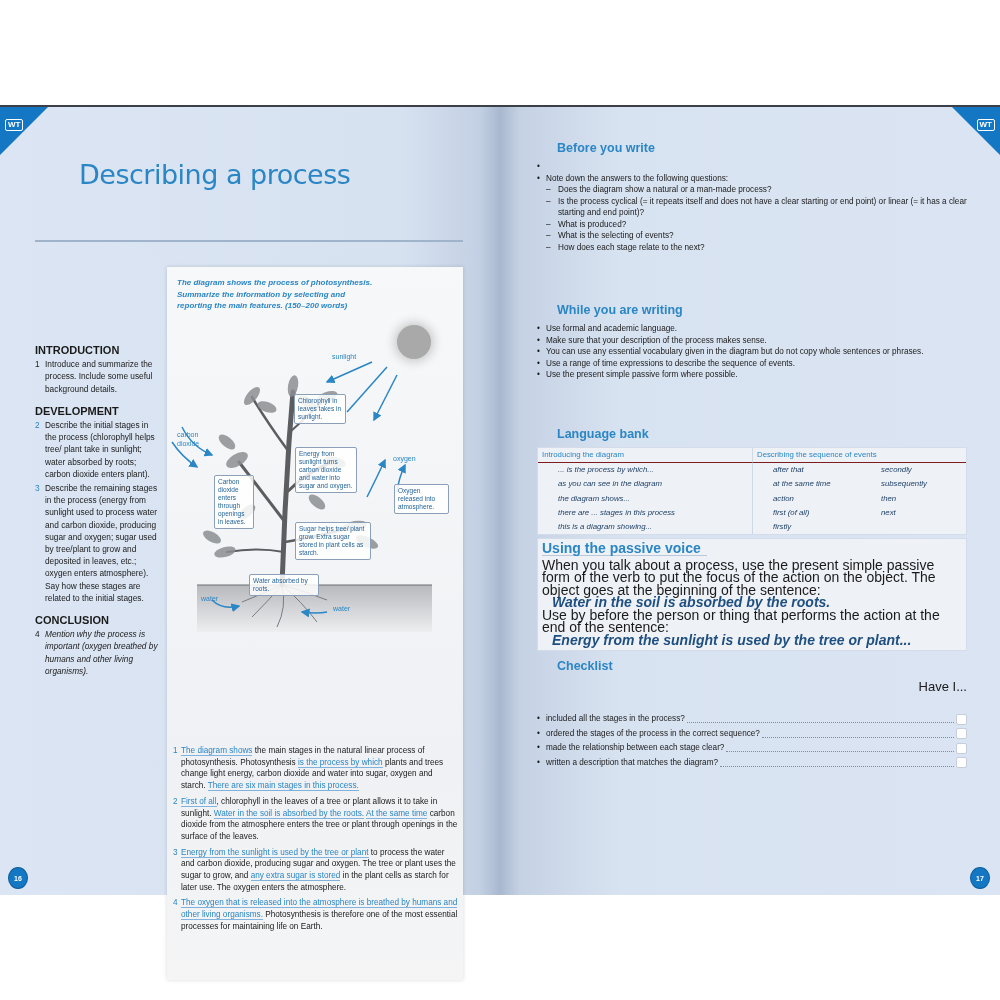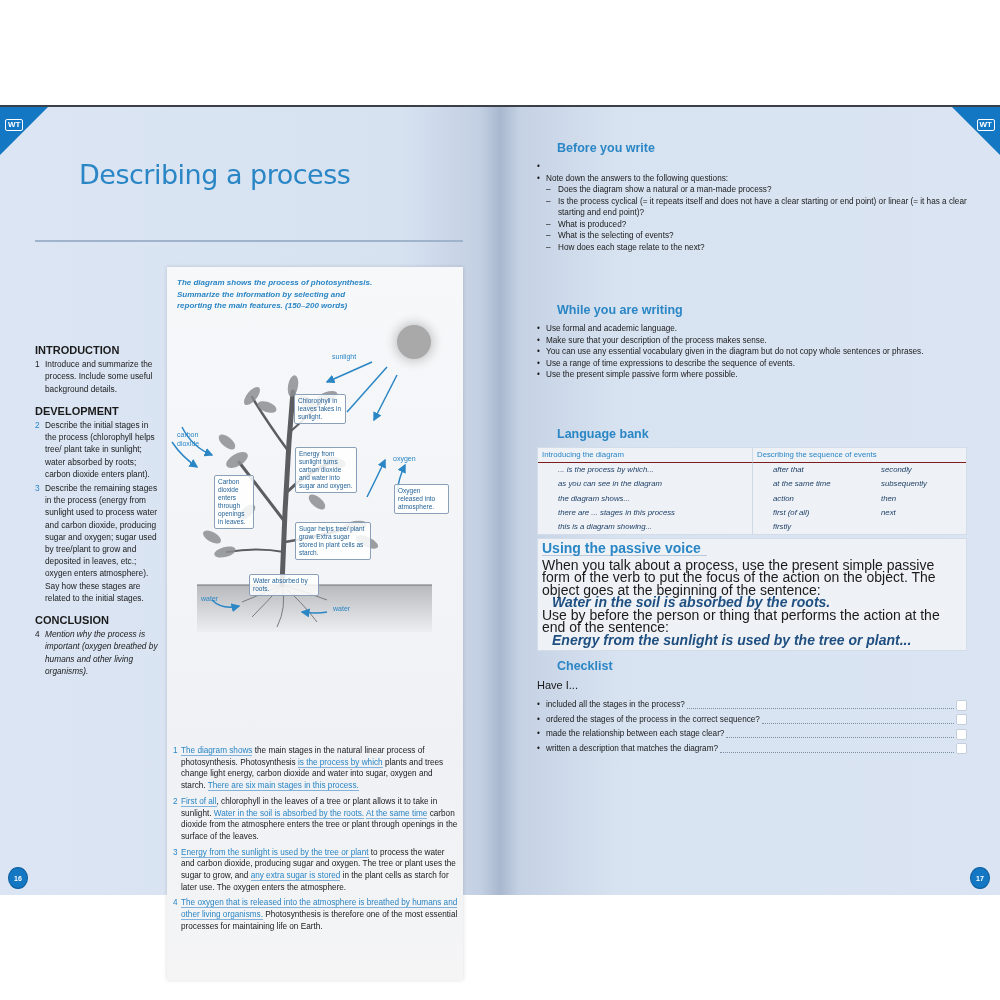--- a/index.html
+++ b/index.html
@@ -92,21 +92,21 @@
   .lb-table .h { color: #2a86c5; font-weight: normal; border-bottom: 1px solid #7f1d1d; padding-left: 4px; }
   .lb-table .c { font-style: italic; color: #1f3f66; padding-left: 20px; }
   .lb-table .col1 { border-right: 1px solid #cfd9e6; }
 
   .pv-box {
     margin-top: 3px; background: #eef2f7; border: 1px solid #d3dce8; padding: 3px 4px 4px; font-size: 14px; line-height: 12.5px;
   }
   .pv-box .h { color: #2a86c5; font-weight: bold; border-bottom: 1px solid #b9c8d9; margin-bottom: 3px; display: inline-block; padding-right: 6px; }
   .pv-box .ex { font-style: italic; color: #1f4f80; padding-left: 10px; font-weight: bold; }
 
-  .checklist .intro2 { font-size: 11px; margin-bottom: 7px; }
+  .checklist .intro2 { font-size: 13px; margin-bottom: 18px; text-align: right; }
   .check-row { display: flex; align-items: center; font-size: 8.2px; line-height: 14.5px; }
   .check-row .b { width: 9px; flex-shrink: 0; }
   .check-row .t { white-space: nowrap; }
   .check-row .dots { flex: 1; border-bottom: 1px dotted #7f8fa3; height: 8px; margin: 0 2px; }
   .check-row .box { width: 11px; height: 11px; background: #fff; border: 1px solid #c5ceda; border-radius: 2px; }
 </style>
 </head>
 <body>
 
 <div class="spread">

